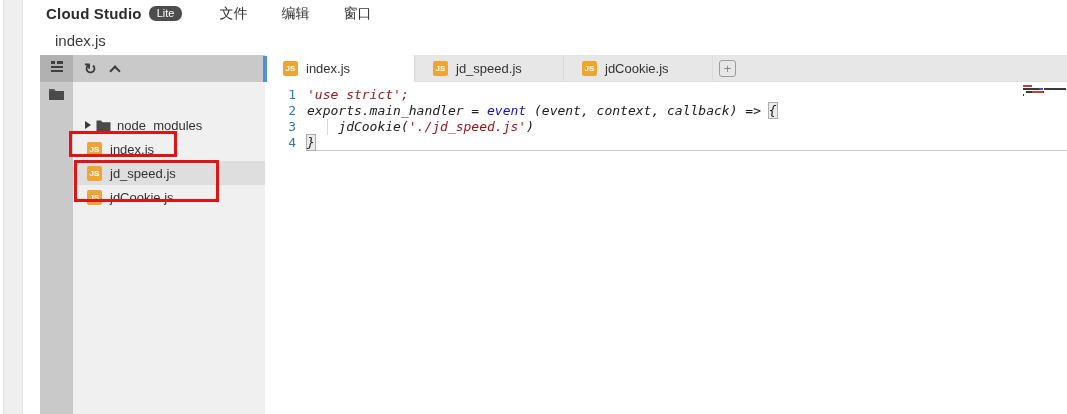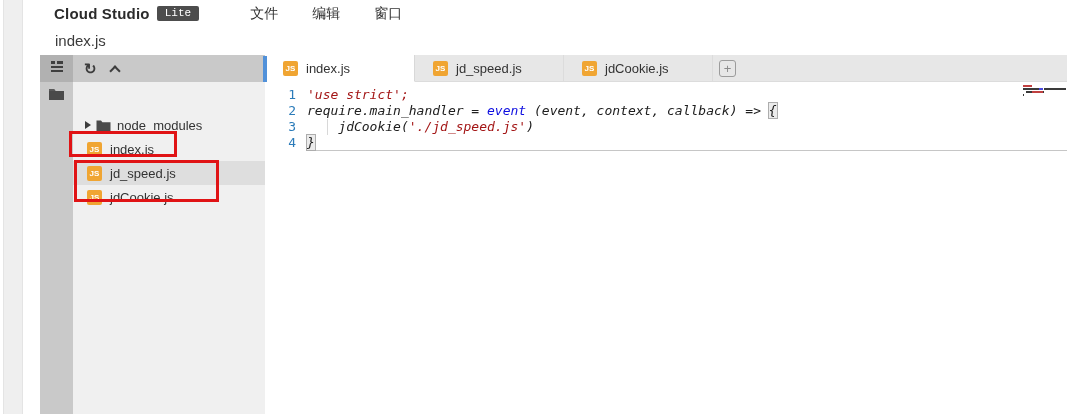--- a/index.html
+++ b/index.html
@@ -6,26 +6,26 @@
   html,body { background:#fff; }
   #screen {
     position:relative; width:1067px; height:414px; overflow:hidden;
     background:#fff; font-family:"Liberation Sans", sans-serif; color:#333;
   }
   
   .left-strip { position:absolute; left:3px; top:0; width:20px; height:414px;
     background:#efefef; border-left:1px solid #e4e4e4; border-right:1px solid #e4e4e4; }
 
   
-  .menubar { position:absolute; left:32px; top:0; right:0; height:27px;
+  .menubar { position:absolute; left:24px; top:0; right:0; height:27px;
     background:#fff; display:flex; align-items:center; }
   .brand { font-weight:bold; font-size:15px; color:#2b2b2b; margin-left:22px; letter-spacing:.2px; }
   .badge { background:#4d4d4d; color:#fff; font-size:11px; line-height:15px;
-    padding:0 8px; border-radius:2px; margin-left:7px;font-family:Liberation Mono, monospace; }
-  .menus { display:flex; margin-left:51px; }
+    padding:0 8px; border-radius:7px; margin-left:7px; }
+  .menus { display:flex; margin-left:37px; }
   .menu-item { font-size:14px; color:#333; margin-right:34px; cursor:pointer; }
 
   
   .titlebar { position:absolute; left:40px; top:27px; right:0; height:28px; background:#fff; }
   .titlebar .wtitle { font-size:15px; color:#3c3c3c; line-height:28px; padding-left:15px; }
 
   
   .activitybar { position:absolute; left:40px; top:55px; width:33px; bottom:0; background:#c9c9c9; }
   .act-cell { height:27px; display:flex; align-items:center; justify-content:center; cursor:pointer; }
   .act-cell.selected { background:#b1b1b1; }
@@ -184,21 +184,21 @@
   <div class="active-indicator"></div>
 
   <div class="codearea">
     <div id="code-lines">
         <div class="code-line">
           <span class="gutter">1</span>
           <span class="line-content"><span class="tok-string">'use strict';</span></span>
         </div>
         <div class="code-line">
           <span class="gutter">2</span>
-          <span class="line-content"><span>require.main_handler = </span><span class="tok-keyword">event</span><span> (event, context, callback) =&gt; </span><span class="tok-bracket">{</span></span>
+          <span class="line-content"><span>exports.main_handler = </span><span class="tok-keyword">event</span><span> (event, context, callback) =&gt; </span><span class="tok-bracket">{</span></span>
         </div>
         <div class="code-line">
           <span class="gutter">3</span>
           <span class="line-content"><span>    jdCookie(</span><span class="tok-string">'./jd_speed.js'</span><span>)</span></span>
         </div>
         <div class="code-line current">
           <span class="gutter">4</span>
           <span class="line-content"><span class="tok-bracket">}</span></span>
         </div>
       </div>

